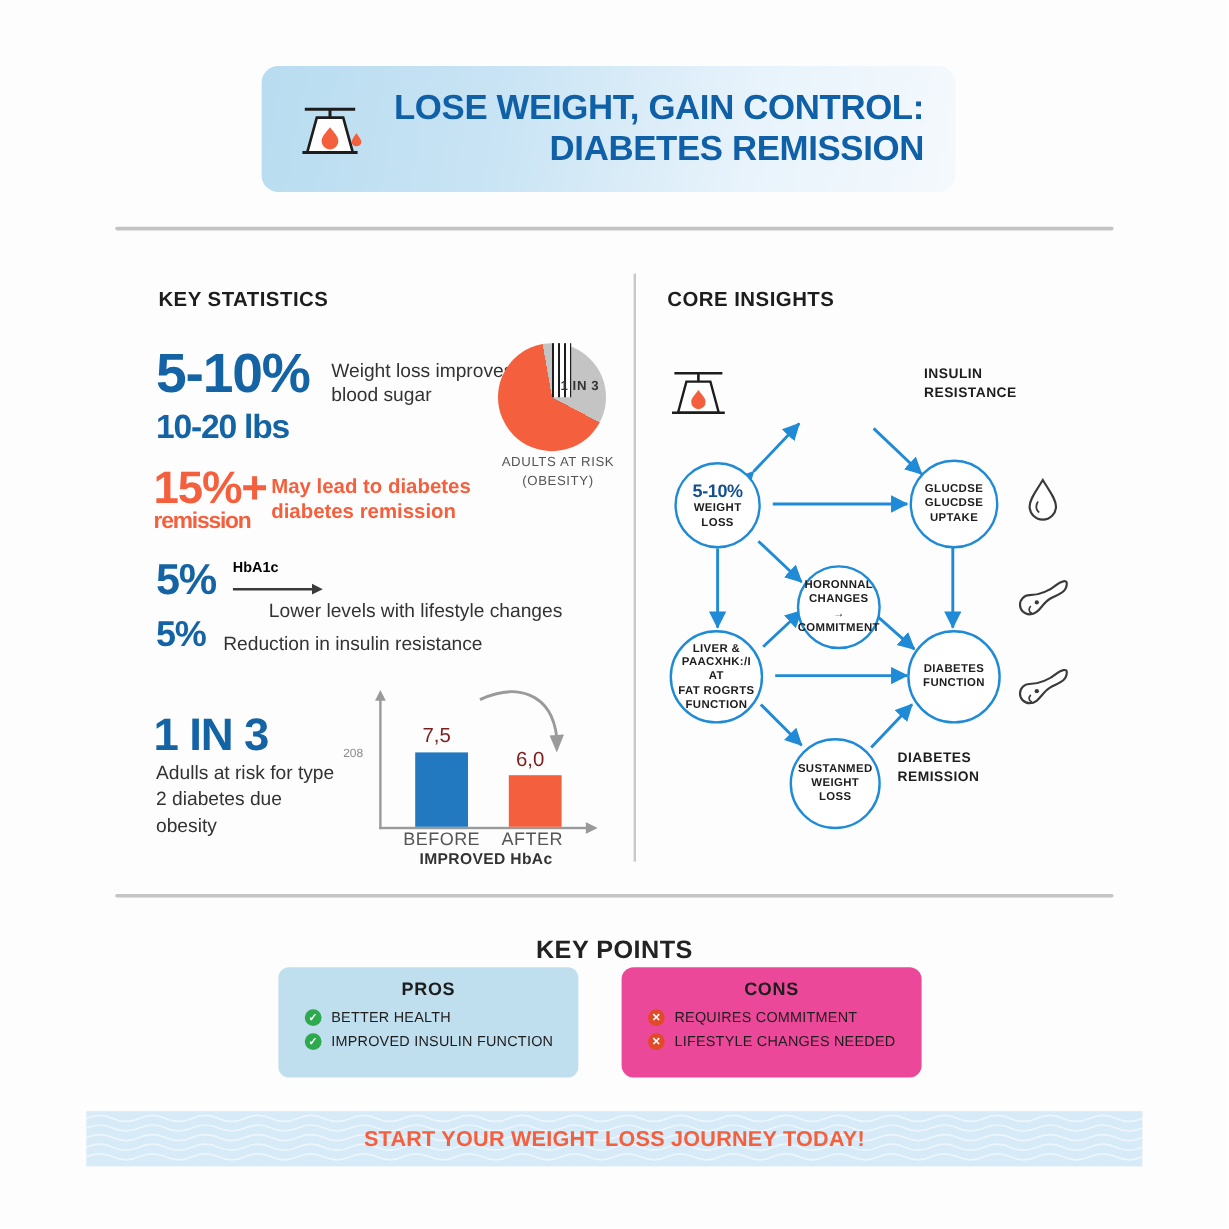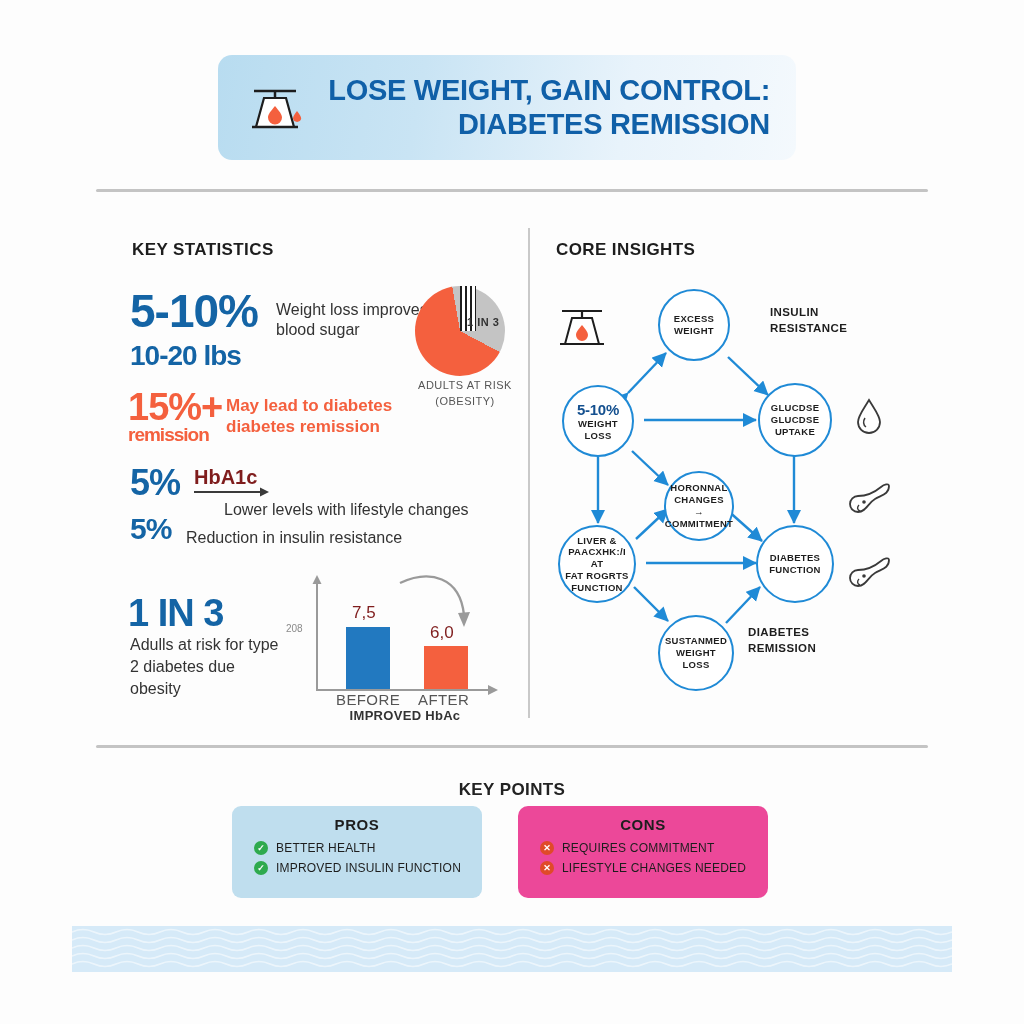--- a/index.html
+++ b/index.html
@@ -43,21 +43,21 @@
 
   #s1-num{left:130px;top:284px;font-size:46px;}
   #s1-lbs{left:130px;top:340px;font-size:28px;}
   #s1-desc{left:276px;top:300px;width:160px;}
 
   #s2-num{left:128px;top:386px;font-size:38px;color:#f4603e;}
   #s2-rem{left:128px;top:424px;font-size:19px;font-weight:bold;color:#f4603e;}
   #s2-desc{left:226px;top:396px;width:200px;font-size:17px;font-weight:bold;color:#f4603e;line-height:1.22;}
 
   #s3-num{left:130px;top:462px;font-size:36px;}
-  #s3-tag{left:194px;top:466px;font-size:20px;font-weight:bold;color:#7f1d1d;}
+  #s3-tag{left:194px;top:466px;font-size:12px;font-weight:bold;color:#000000;}
   #s3-desc{left:224px;top:500px;width:300px;}
 
   #s4-num{left:130px;top:512px;font-size:30px;}
   #s4-desc{left:186px;top:528px;width:280px;}
 
   #s5-num{left:128px;top:592px;font-size:38px;}
   #s5-desc{left:130px;top:634px;width:150px;line-height:1.38;}
 
   .arrow-hba{position:absolute;left:194px;top:484px;width:76px;height:12px;}
 
@@ -95,21 +95,21 @@
   .node{
     position:absolute;border:2px solid #1f8ad6;border-radius:50%;
     background:#fff;display:flex;flex-direction:column;align-items:center;
     justify-content:center;text-align:center;box-sizing:border-box;
   }
   .node .nt{font-size:9.5px;font-weight:bold;color:#1d1d1d;letter-spacing:0.3px;line-height:1.24;padding:0 4px;}
   .node .nbig{font-size:15px;font-weight:bold;color:#14508f;letter-spacing:-0.3px;}
   .free-label{position:absolute;font-size:11.5px;font-weight:bold;color:#1d1d1d;letter-spacing:0.4px;line-height:1.35;text-align:left;}
 
   
-  #kp-title{position:absolute;left:0;right:0;top:780px;text-align:center;font-size:17px;font-weight:bold;letter-spacing:0.4px;}
+  #kp-title{position:absolute;left:0;right:0;top:780px;text-align:center;font-size:21px;font-weight:bold;letter-spacing:0.4px;}
   .kp-card{position:absolute;top:806px;width:250px;height:92px;border-radius:9px;padding:10px 0 16px 0;box-sizing:border-box;}
   .kp-pros{left:232px;background:#bfdeee;}
   .kp-cons{left:518px;background:#ec4899;border-radius:10px;}
   .kp-head{text-align:center;font-size:15px;font-weight:bold;color:#1d1d1d;letter-spacing:0.6px;margin-bottom:8px;}
   .kp-item{display:flex;align-items:center;gap:8px;padding-left:22px;margin-bottom:6px;font-size:12px;letter-spacing:0.2px;color:#1d1d1d;}
   .badge{flex:0 0 auto;width:14px;height:14px;border-radius:50%;display:flex;align-items:center;justify-content:center;color:#fff;font-size:9px;font-weight:bold;}
   .badge.ok{background:#2eaa4e;}
   .badge.no{background:#e04a28;}
 
   
@@ -246,24 +246,20 @@
     <span style="position:absolute;left:14px;top:24px;">
       <svg viewBox="0 0 56 56" width="56" height="56">
         <line x1="8" y1="12" x2="48" y2="12" stroke="#1d1d1d" stroke-width="2.2"></line>
         <line x1="28" y1="12" x2="28" y2="19" stroke="#1d1d1d" stroke-width="2.2"></line>
         <path d="M18 19 L38 19 L45 45 L11 45 Z" fill="#fff" stroke="#1d1d1d" stroke-width="2"></path>
         <line x1="6" y1="45" x2="50" y2="45" stroke="#1d1d1d" stroke-width="2.2"></line>
         <path d="M28 26 C24.5 30.5 22 33 22 36 A6 6 0 0 0 34 36 C34 33 31.5 30.5 28 26 Z" fill="#f4603e"></path>
       </svg>
     </span>
 
-    <div class="node" style="left:118px;top:14px;width:72px;height:72px;">
-      <span class="nt">EXCESS</span>
-      <span class="nt">WEIGHT</span>
-    </div>
 
     <div class="node" style="left:22px;top:110px;width:72px;height:72px;">
       <span class="nbig">5-10%</span>
       <span class="nt">WEIGHT LOSS</span>
     </div>
 
     <div class="node" style="left:218px;top:108px;width:74px;height:74px;">
       <span class="nt">GLUCDSE</span>
       <span class="nt">GLUCDSE</span>
       <span class="nt">UPTAKE</span>
@@ -352,15 +348,16 @@
   <div class="cta">
     <svg class="cta-wave" viewBox="0 0 880 46" preserveAspectRatio="none">
       <g stroke="#ffffff" stroke-width="1.4" fill="none" opacity="0.85">
         <path d="M0 6 q11 -5 22 0 t22 0 t22 0 t22 0 t22 0 t22 0 t22 0 t22 0 t22 0 t22 0 t22 0 t22 0 t22 0 t22 0 t22 0 t22 0 t22 0 t22 0 t22 0 t22 0 t22 0 t22 0 t22 0 t22 0 t22 0 t22 0 t22 0 t22 0 t22 0 t22 0 t22 0 t22 0 t22 0 t22 0 t22 0 t22 0 t22 0 t22 0 t22 0 t22 0"></path>
         <path d="M0 14 q11 -5 22 0 t22 0 t22 0 t22 0 t22 0 t22 0 t22 0 t22 0 t22 0 t22 0 t22 0 t22 0 t22 0 t22 0 t22 0 t22 0 t22 0 t22 0 t22 0 t22 0 t22 0 t22 0 t22 0 t22 0 t22 0 t22 0 t22 0 t22 0 t22 0 t22 0 t22 0 t22 0 t22 0 t22 0 t22 0 t22 0 t22 0 t22 0 t22 0 t22 0"></path>
         <path d="M0 22 q11 -5 22 0 t22 0 t22 0 t22 0 t22 0 t22 0 t22 0 t22 0 t22 0 t22 0 t22 0 t22 0 t22 0 t22 0 t22 0 t22 0 t22 0 t22 0 t22 0 t22 0 t22 0 t22 0 t22 0 t22 0 t22 0 t22 0 t22 0 t22 0 t22 0 t22 0 t22 0 t22 0 t22 0 t22 0 t22 0 t22 0 t22 0 t22 0 t22 0 t22 0"></path>
         <path d="M0 30 q11 -5 22 0 t22 0 t22 0 t22 0 t22 0 t22 0 t22 0 t22 0 t22 0 t22 0 t22 0 t22 0 t22 0 t22 0 t22 0 t22 0 t22 0 t22 0 t22 0 t22 0 t22 0 t22 0 t22 0 t22 0 t22 0 t22 0 t22 0 t22 0 t22 0 t22 0 t22 0 t22 0 t22 0 t22 0 t22 0 t22 0 t22 0 t22 0 t22 0 t22 0"></path>
         <path d="M0 38 q11 -5 22 0 t22 0 t22 0 t22 0 t22 0 t22 0 t22 0 t22 0 t22 0 t22 0 t22 0 t22 0 t22 0 t22 0 t22 0 t22 0 t22 0 t22 0 t22 0 t22 0 t22 0 t22 0 t22 0 t22 0 t22 0 t22 0 t22 0 t22 0 t22 0 t22 0 t22 0 t22 0 t22 0 t22 0 t22 0 t22 0 t22 0 t22 0 t22 0 t22 0"></path>
       </g>
     </svg>
+    <span class="cta-text">START YOUR WEIGHT LOSS JOURNEY TODAY!</span>
   </div>
 
 </div>
 
 </body></html>

